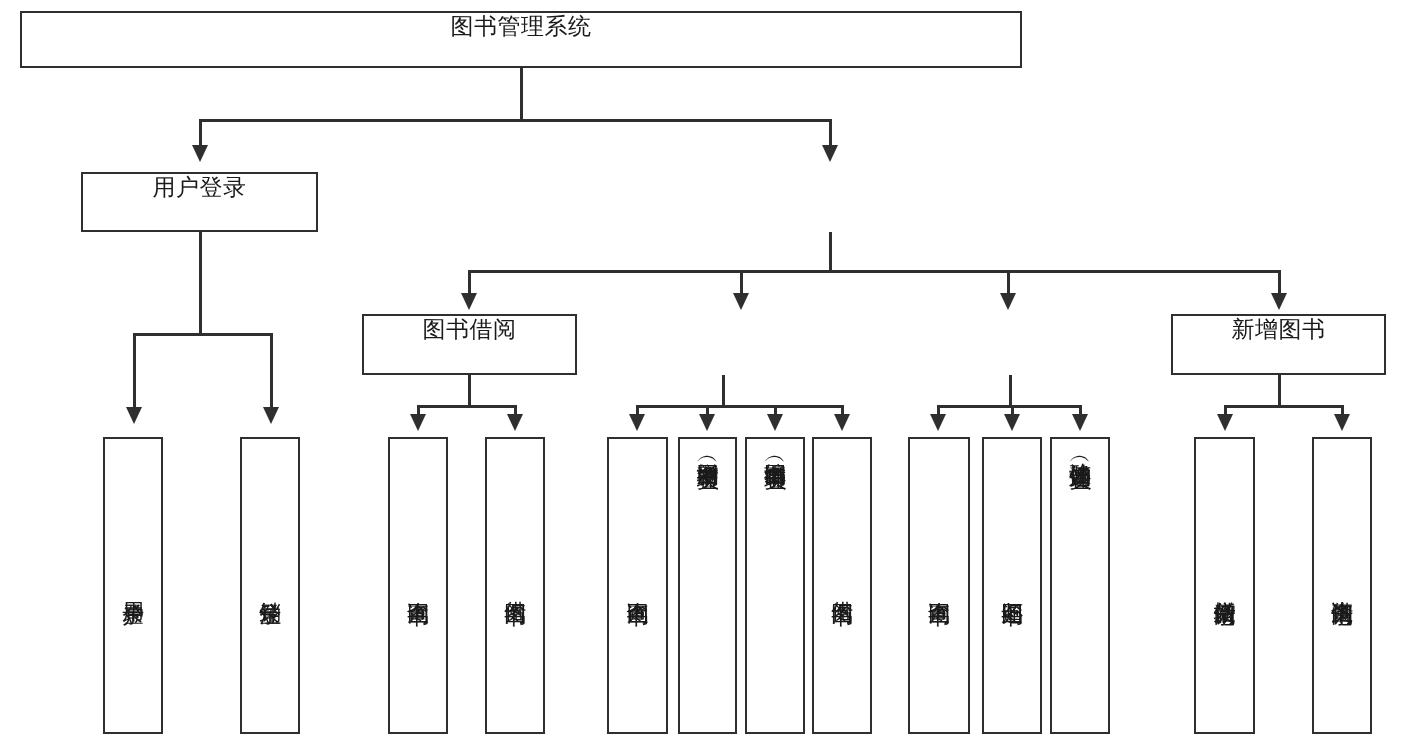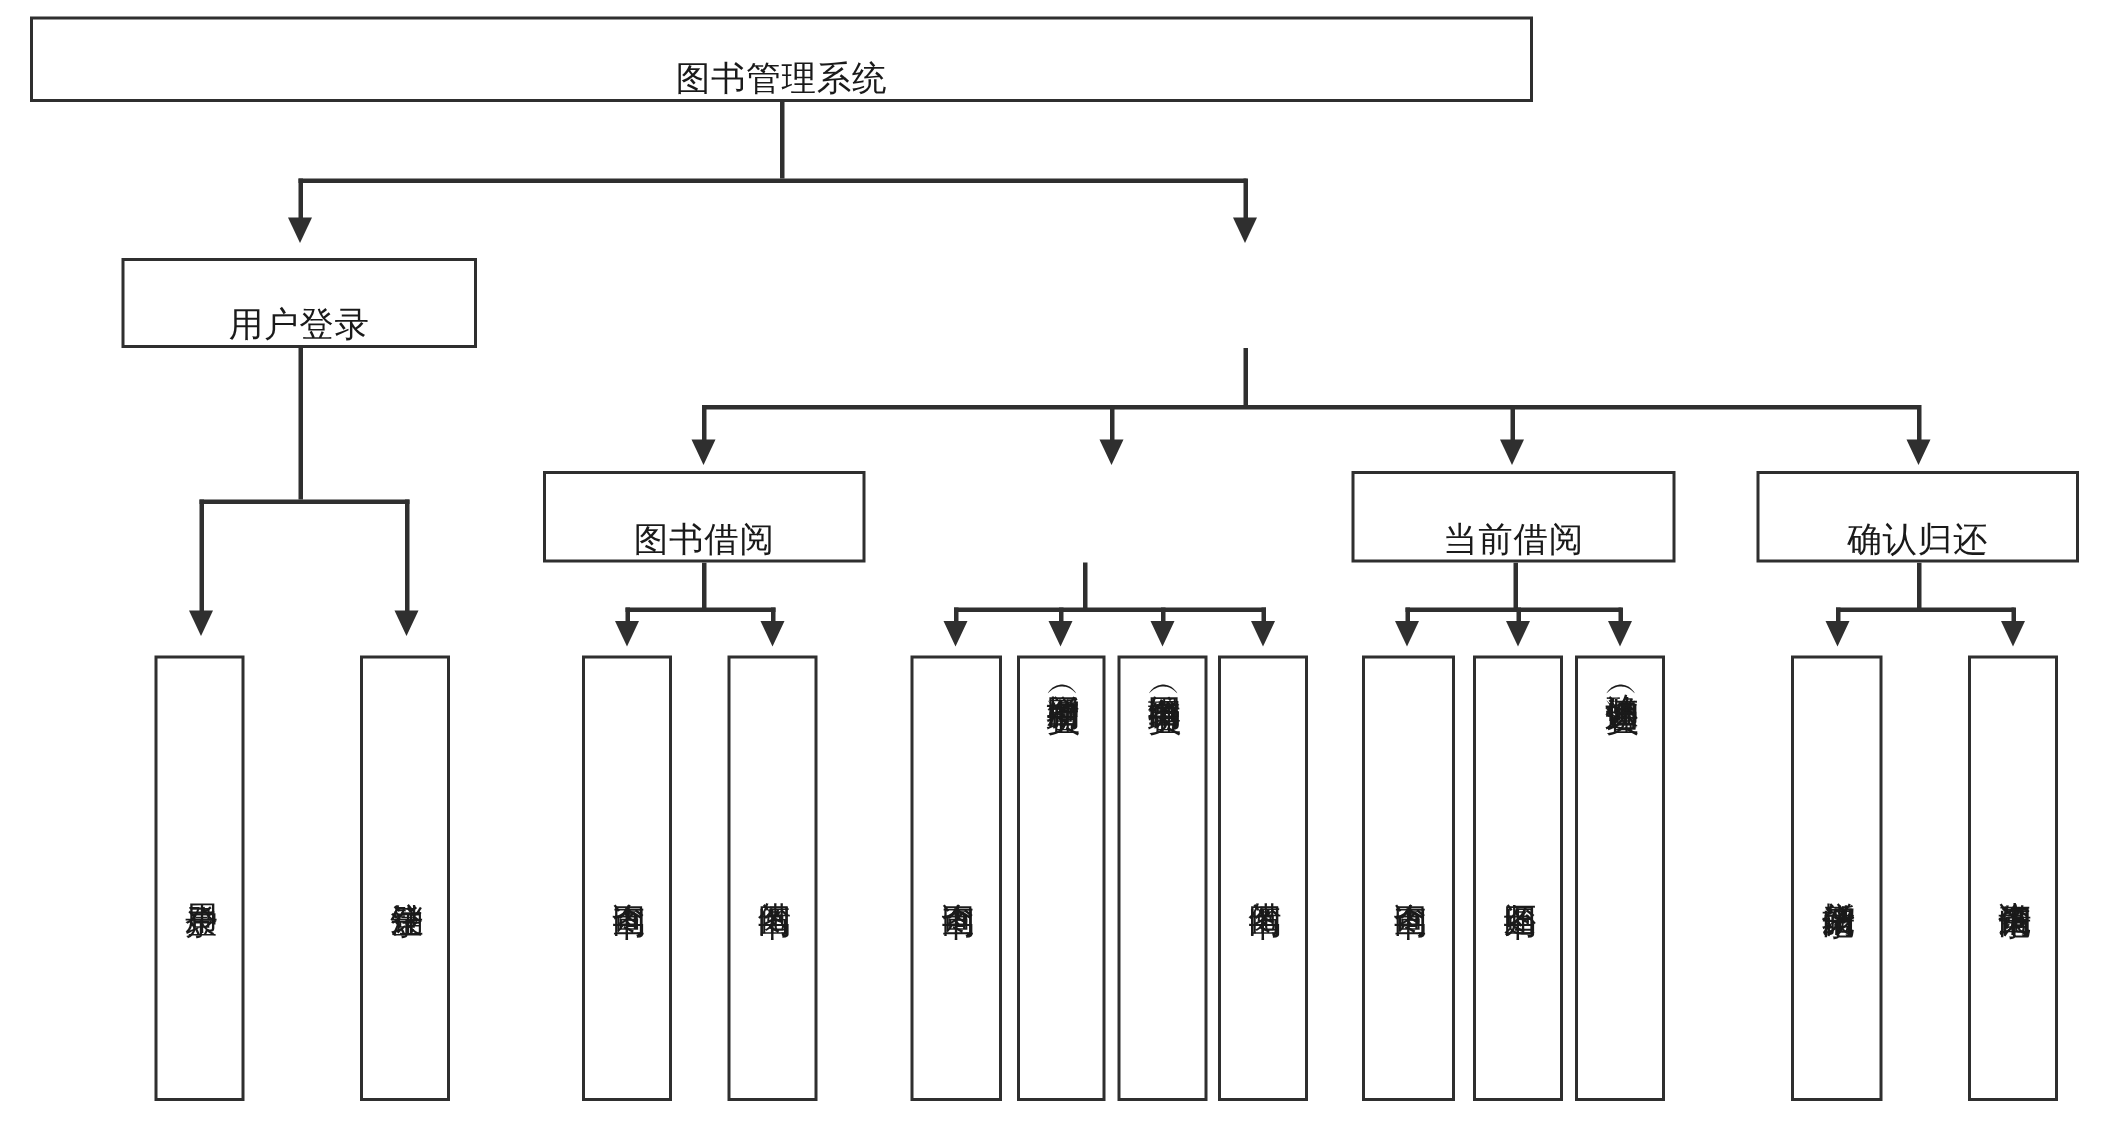--- a/index.html
+++ b/index.html
@@ -17,21 +17,21 @@
     height: 747px;
     background: #ffffff;
     overflow: hidden;
   }
   .node {
     position: absolute;
     box-sizing: border-box;
     background: #ffffff;
     border: 2.5px solid #2f2f2f;
     display: flex;
-    align-items: flex-end;
+    align-items: flex-start;
     justify-content: center;
     color: #1a1a1a;
   }
   .node .label {
     font-size: 23px;
     line-height: 1.15;
     letter-spacing: 0.5px;
     white-space: nowrap;
   }
   .node.leaf {
@@ -147,25 +147,22 @@
     <span class="label">图书管理系统</span>
   </div>
 
   <div class="node" style="left:81px; top:172px; width:237px; height:60px;">
     <span class="label">用户登录</span>
   </div>
 
   <div class="node" style="left:362px; top:314px; width:215px; height:61px;">
     <span class="label">图书借阅</span>
   </div>
-  <div class="node" style="left:901px; top:314px; width:216px; height:61px;">
-    <span class="label">当前借阅</span>
-  </div>
   <div class="node" style="left:1171px; top:314px; width:215px; height:61px;">
-    <span class="label">确认归还</span>
+    <span class="label">新增图书</span>
   </div>
 
   <div class="node leaf center-v" style="left:103px; top:437px; width:60px; height:297px;">
     <span class="label">用户登录</span>
   </div>
   <div class="node leaf center-v" style="left:240px; top:437px; width:60px; height:297px;">
     <span class="label">注销登录</span>
   </div>
 
   <div class="node leaf center-v" style="left:388px; top:437px; width:60px; height:297px;">

